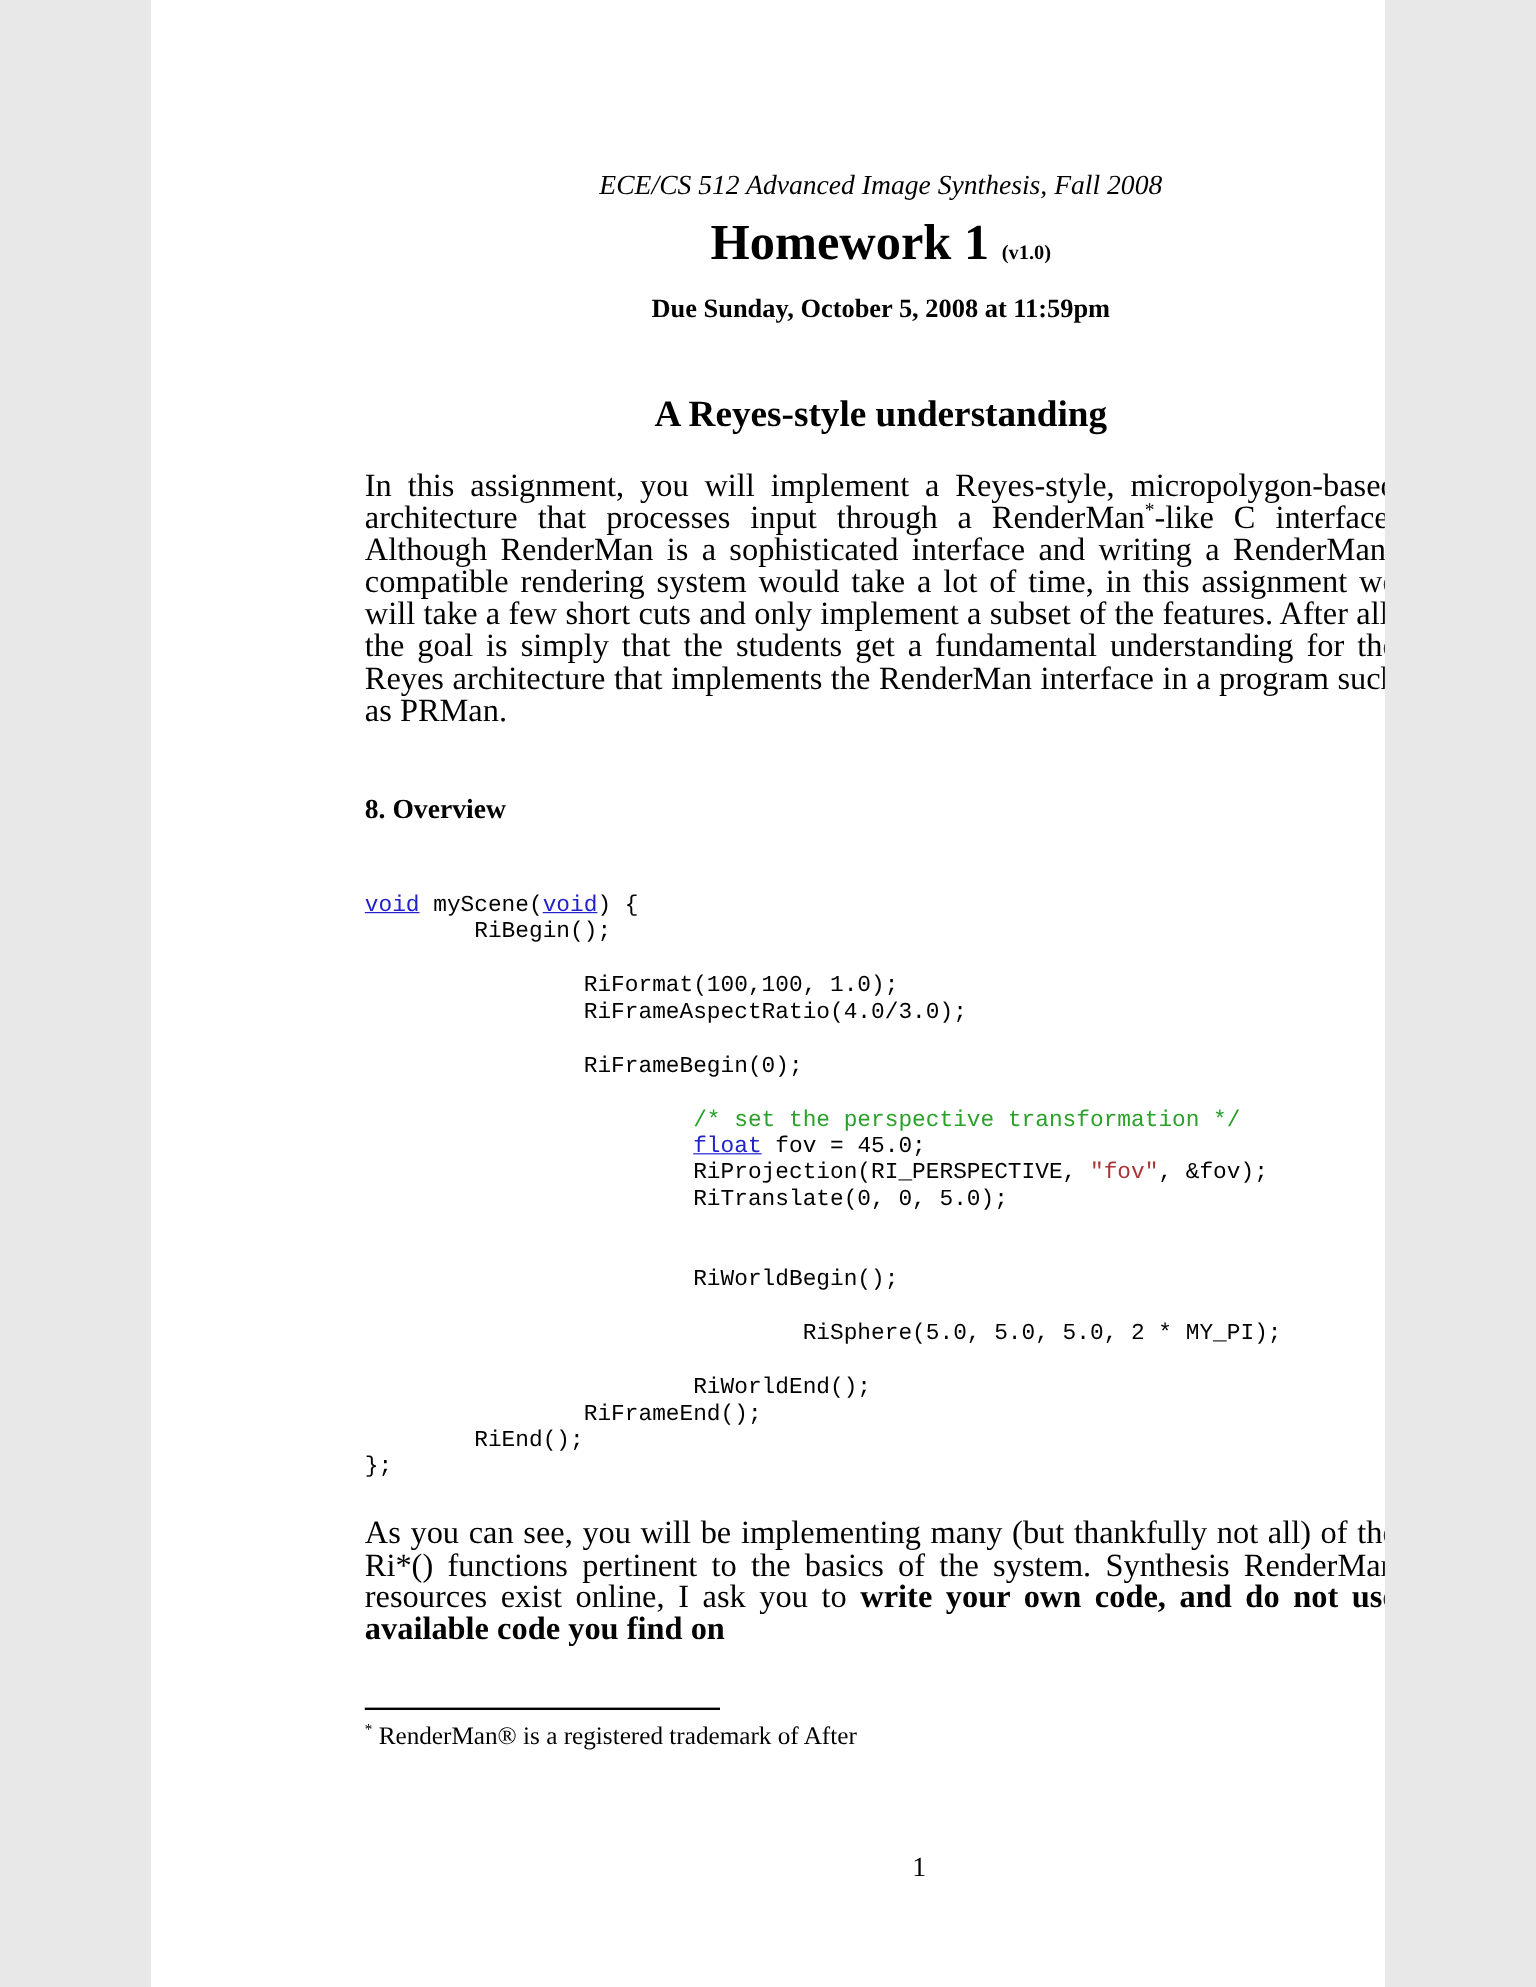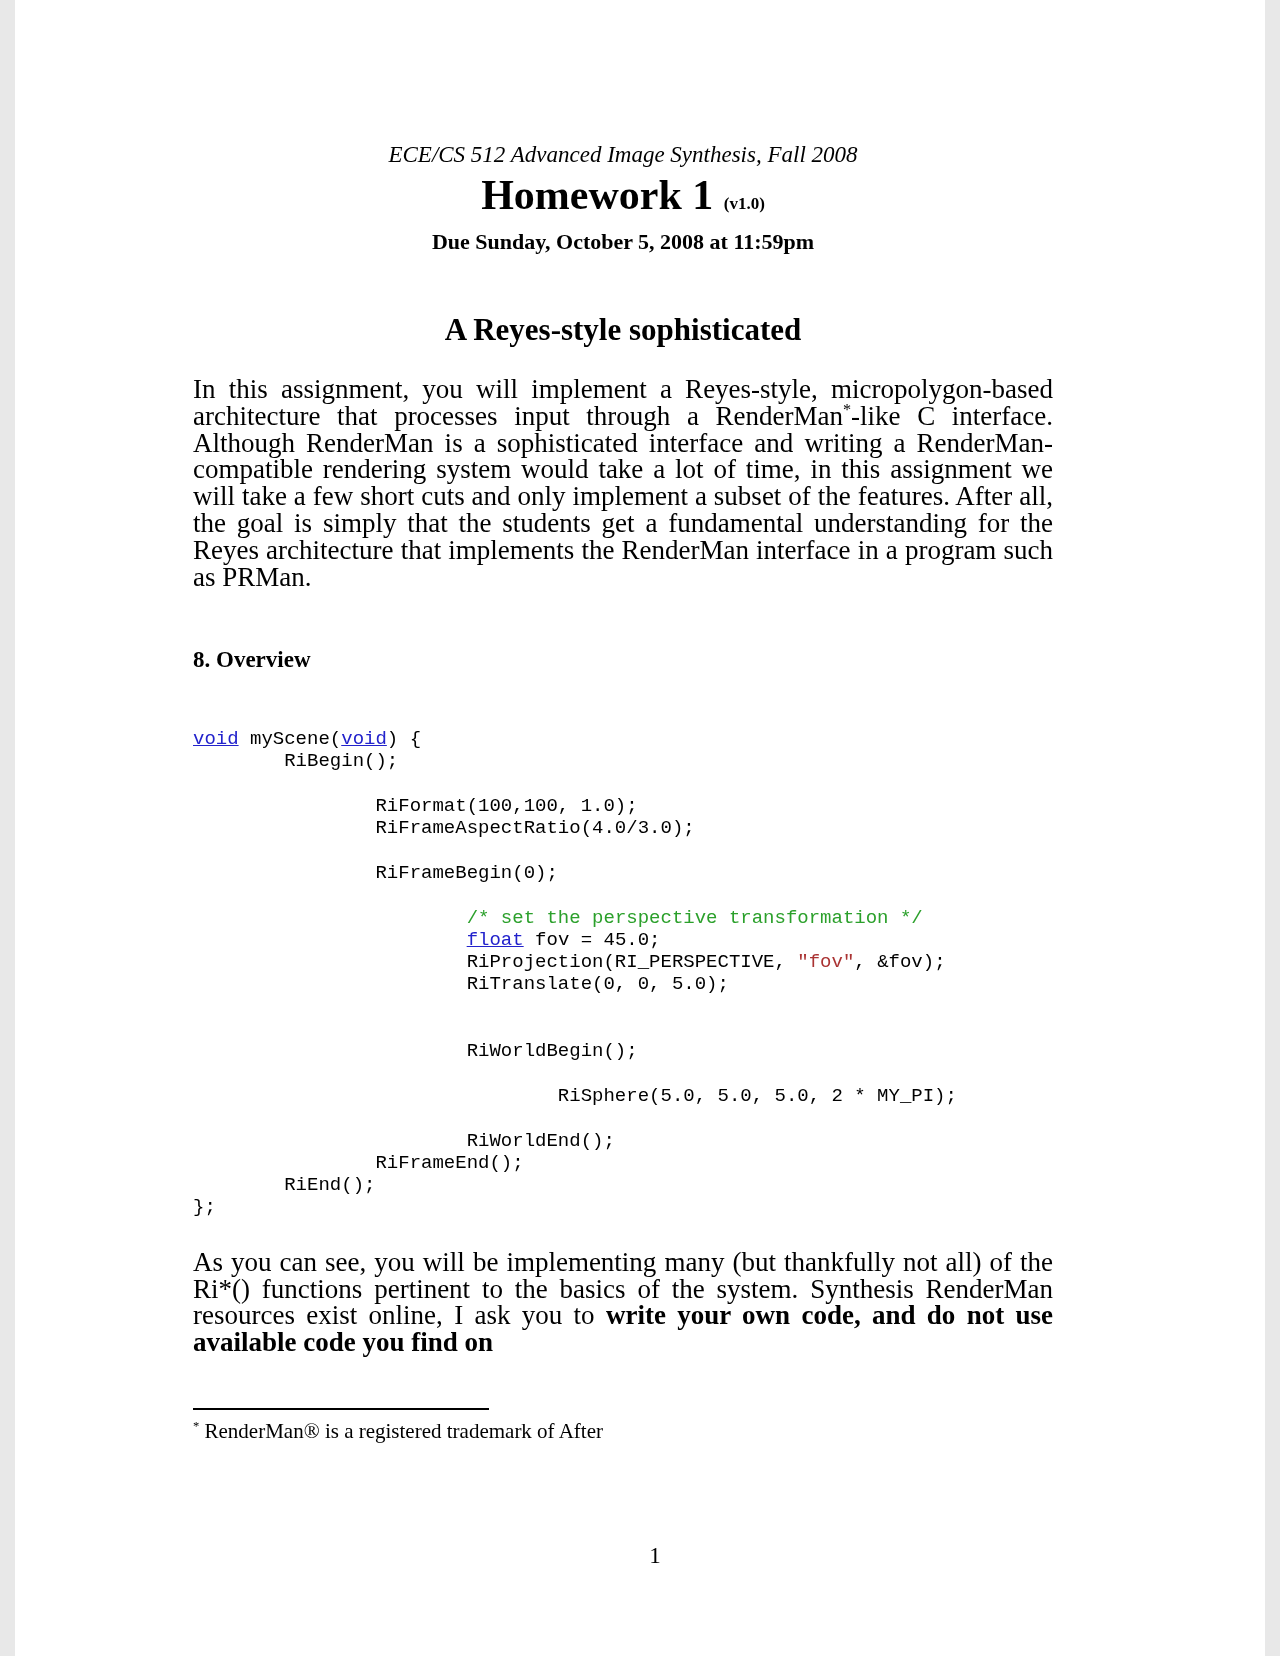--- a/index.html
+++ b/index.html
@@ -1,18 +1,18 @@
 <!DOCTYPE html>
 <html><head>
 <meta charset="utf-8">
 <style>
   html, body { margin: 0; padding: 0; background: #e8e8e8; }
   .page {
     position: relative;
-    width: 1250px;
+    width: 1028px;
     height: 1656px;
     margin: 0 auto;
     background: #ffffff;
     font-family: "Liberation Serif", serif;
     color: #000000;
     overflow: hidden;
   }
   .content {
     position: absolute;
     left: 178px;
@@ -22,21 +22,21 @@
   .course-line {
     text-align: center;
     font-style: italic;
     font-size: 23px;
     line-height: 28px;
   }
   .hw-title {
     text-align: center;
     font-weight: bold;
     font-size: 42px;
-    line-height: 48px;
+    line-height: 64px;
     margin-top: 2px;
   }
   .hw-version {
     font-weight: bold;
     font-size: 17px;
   }
   .due-line {
     text-align: center;
     font-weight: bold;
     font-size: 22px;
@@ -105,21 +105,21 @@
 
 <div class="page">
   <div class="content">
 
     <div class="course-line">ECE/CS 512 Advanced Image Synthesis, Fall 2008</div>
 
     <div class="hw-title"><span>Homework 1</span> <span class="hw-version">(v1.0)</span></div>
 
     <div class="due-line">Due Sunday, October 5, 2008 at 11:59pm</div>
 
-    <div class="section-title">A Reyes-style sophisticated</div>
+    <div class="section-title">A Reyes-style understanding</div>
 
     <p class="body-par intro-par"><span>In this assignment, you will implement a Reyes-style, micropolygon-based architecture that processes input through a RenderMan</span><span class="intro-sup">*</span><span>-like C interface.  Although RenderMan is a sophisticated interface and writing a RenderMan-compatible rendering system would take a lot of time, in this assignment we will take a few short cuts and only implement a subset of the features.  After all, the goal is simply that the students get a fundamental understanding for the Reyes architecture that implements the RenderMan interface in a program such as PRMan.</span></p>
 
     <div class="overview-heading">8. Overview</div>
 
 
     <pre class="code-block" style="--kw: #2222cc; --cm: #2ba02b; --st: #aa3333; color: rgb(0, 0, 0);"><div class="code-line"><span class="tok-keyword">void</span><span> myScene(</span><span class="tok-keyword">void</span><span>) {</span></div><div class="code-line"><span>        RiBegin();</span></div><div class="code-line"> </div><div class="code-line"><span>                RiFormat(100,100, 1.0);</span></div><div class="code-line"><span>                RiFrameAspectRatio(4.0/3.0);</span></div><div class="code-line"> </div><div class="code-line"><span>                RiFrameBegin(0);</span></div><div class="code-line"> </div><div class="code-line"><span>                        </span><span class="tok-comment">/* set the perspective transformation */</span></div><div class="code-line"><span>                        </span><span class="tok-keyword">float</span><span> fov = 45.0;</span></div><div class="code-line"><span>                        RiProjection(RI_PERSPECTIVE, </span><span class="tok-string">"fov"</span><span>, &amp;fov);</span></div><div class="code-line"><span>                        RiTranslate(0, 0, 5.0);</span></div><div class="code-line"> </div><div class="code-line"> </div><div class="code-line"><span>                        RiWorldBegin();</span></div><div class="code-line"> </div><div class="code-line"><span>                                RiSphere(5.0, 5.0, 5.0, 2 * MY_PI);</span></div><div class="code-line"> </div><div class="code-line"><span>                        RiWorldEnd();</span></div><div class="code-line"><span>                RiFrameEnd();</span></div><div class="code-line"><span>        RiEnd();</span></div><div class="code-line"><span>};</span></div></pre>
 
     <p class="body-par closing-par"><span>As you can see, you will be implementing many (but thankfully not all) of the Ri*() functions pertinent to the basics of the system.  Synthesis RenderMan resources exist online, I ask you to </span><span class="closing-bold">write your own code, and do not use available code you find on</span></p>
 

